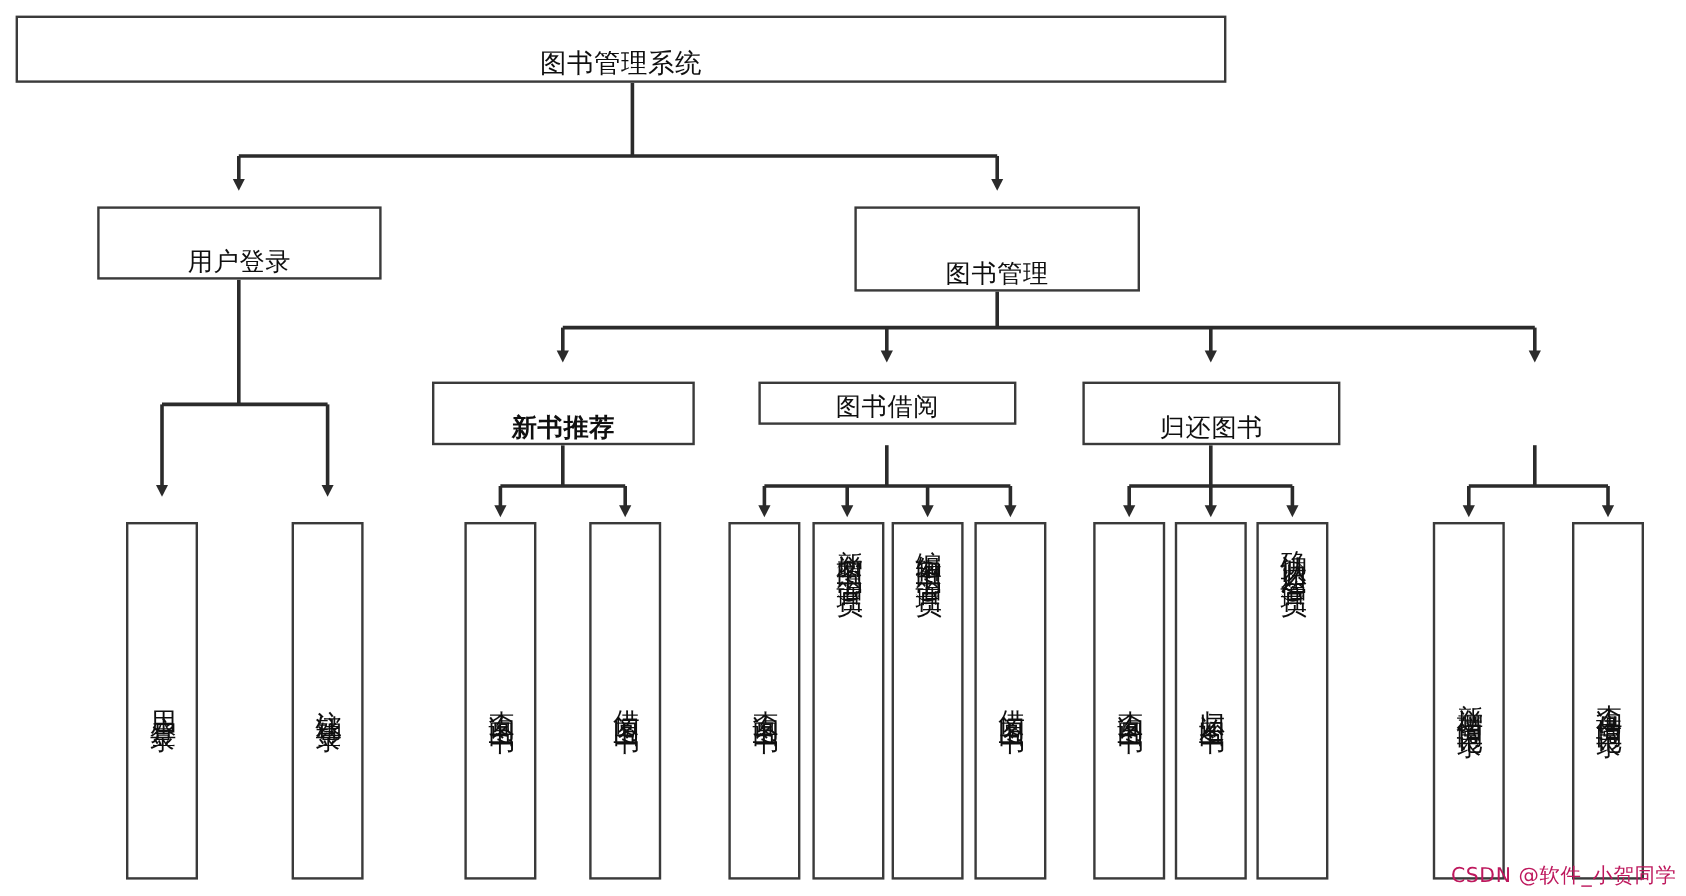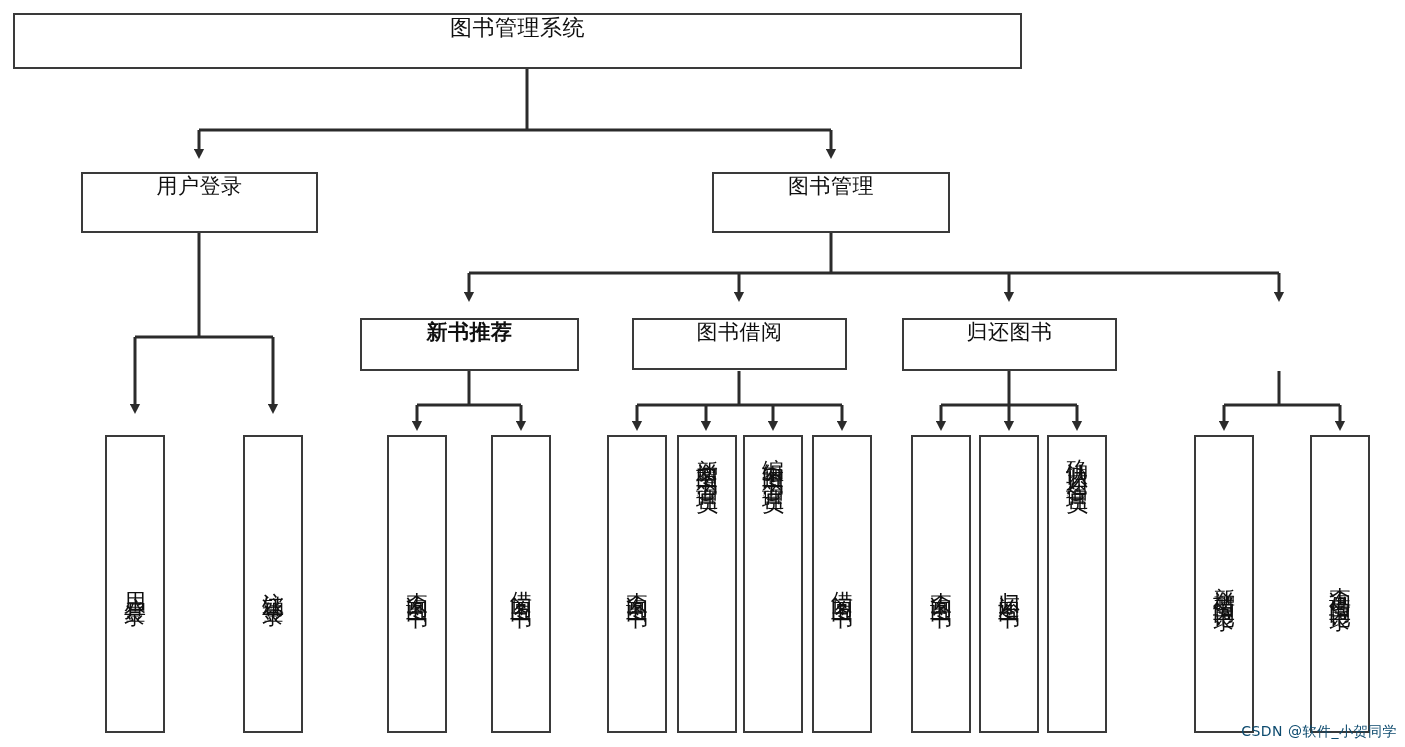--- a/index.html
+++ b/index.html
@@ -24,21 +24,21 @@
     top: 0;
     width: 1405px;
     height: 747px;
   }
   .node {
     position: absolute;
     box-sizing: border-box;
     background: #ffffff;
     border: 2px solid #3a3a3a;
     display: flex;
-    align-items: flex-start;
+    align-items: flex-end;
     justify-content: center;
     color: #000000;
     z-index: 2;
   }
   .node-label {
     display: block;
     text-align: center;
     line-height: 1.18;
     color: #0f0f0f;
     white-space: nowrap;
@@ -66,22 +66,22 @@
     line-height: 1;
     white-space: nowrap;
   }
   .node.vert.vert-top {
     align-items: flex-start;
   }
   .watermark {
     position: absolute;
     right: 8px;
     bottom: 6px;
-    font-size: 14px;
-    color: #0c4a6e;
+    font-size: 17px;
+    color: #be185d;
     letter-spacing: 0.5px;
     z-index: 5;
     white-space: nowrap;
     font-family: "DejaVu Sans", "Liberation Sans", sans-serif;
   }
 </style>
 </head>
 <body>
 
 <div id="canvas">
@@ -136,28 +136,28 @@
     </g>
   </svg>
 
   <div class="node horiz root" style="left:13px; top:13px; width:1009px; height:56px;">
     <span class="node-label">图书管理系统</span>
   </div>
 
   <div class="node horiz" style="left:81px; top:172px; width:237px; height:61px;">
     <span class="node-label">用户登录</span>
   </div>
-  <div class="node horiz" style="left:712px; top:172px; width:238px; height:61px;">
+  <div class="node horiz" style="left:712px; top:172px; width:238px; height:71px;">
     <span class="node-label">图书管理</span>
   </div>
 
   <div class="node horiz" style="left:360px; top:318px; width:219px; height:53px;font-weight:bold;">
     <span class="node-label">新书推荐</span>
   </div>
-  <div class="node horiz" style="left:632px; top:318px; width:215px; height:52px;">
+  <div class="node horiz" style="left:632px; top:318px; width:215px; height:36px;">
     <span class="node-label">图书借阅</span>
   </div>
   <div class="node horiz" style="left:902px; top:318px; width:215px; height:53px;">
     <span class="node-label">归还图书</span>
   </div>
 
   <div class="node vert" style="left:105px; top:435px; width:60px; height:298px;">
     <span class="node-label">用户登录</span>
   </div>
   <div class="node vert" style="left:243px; top:435px; width:60px; height:298px;">

